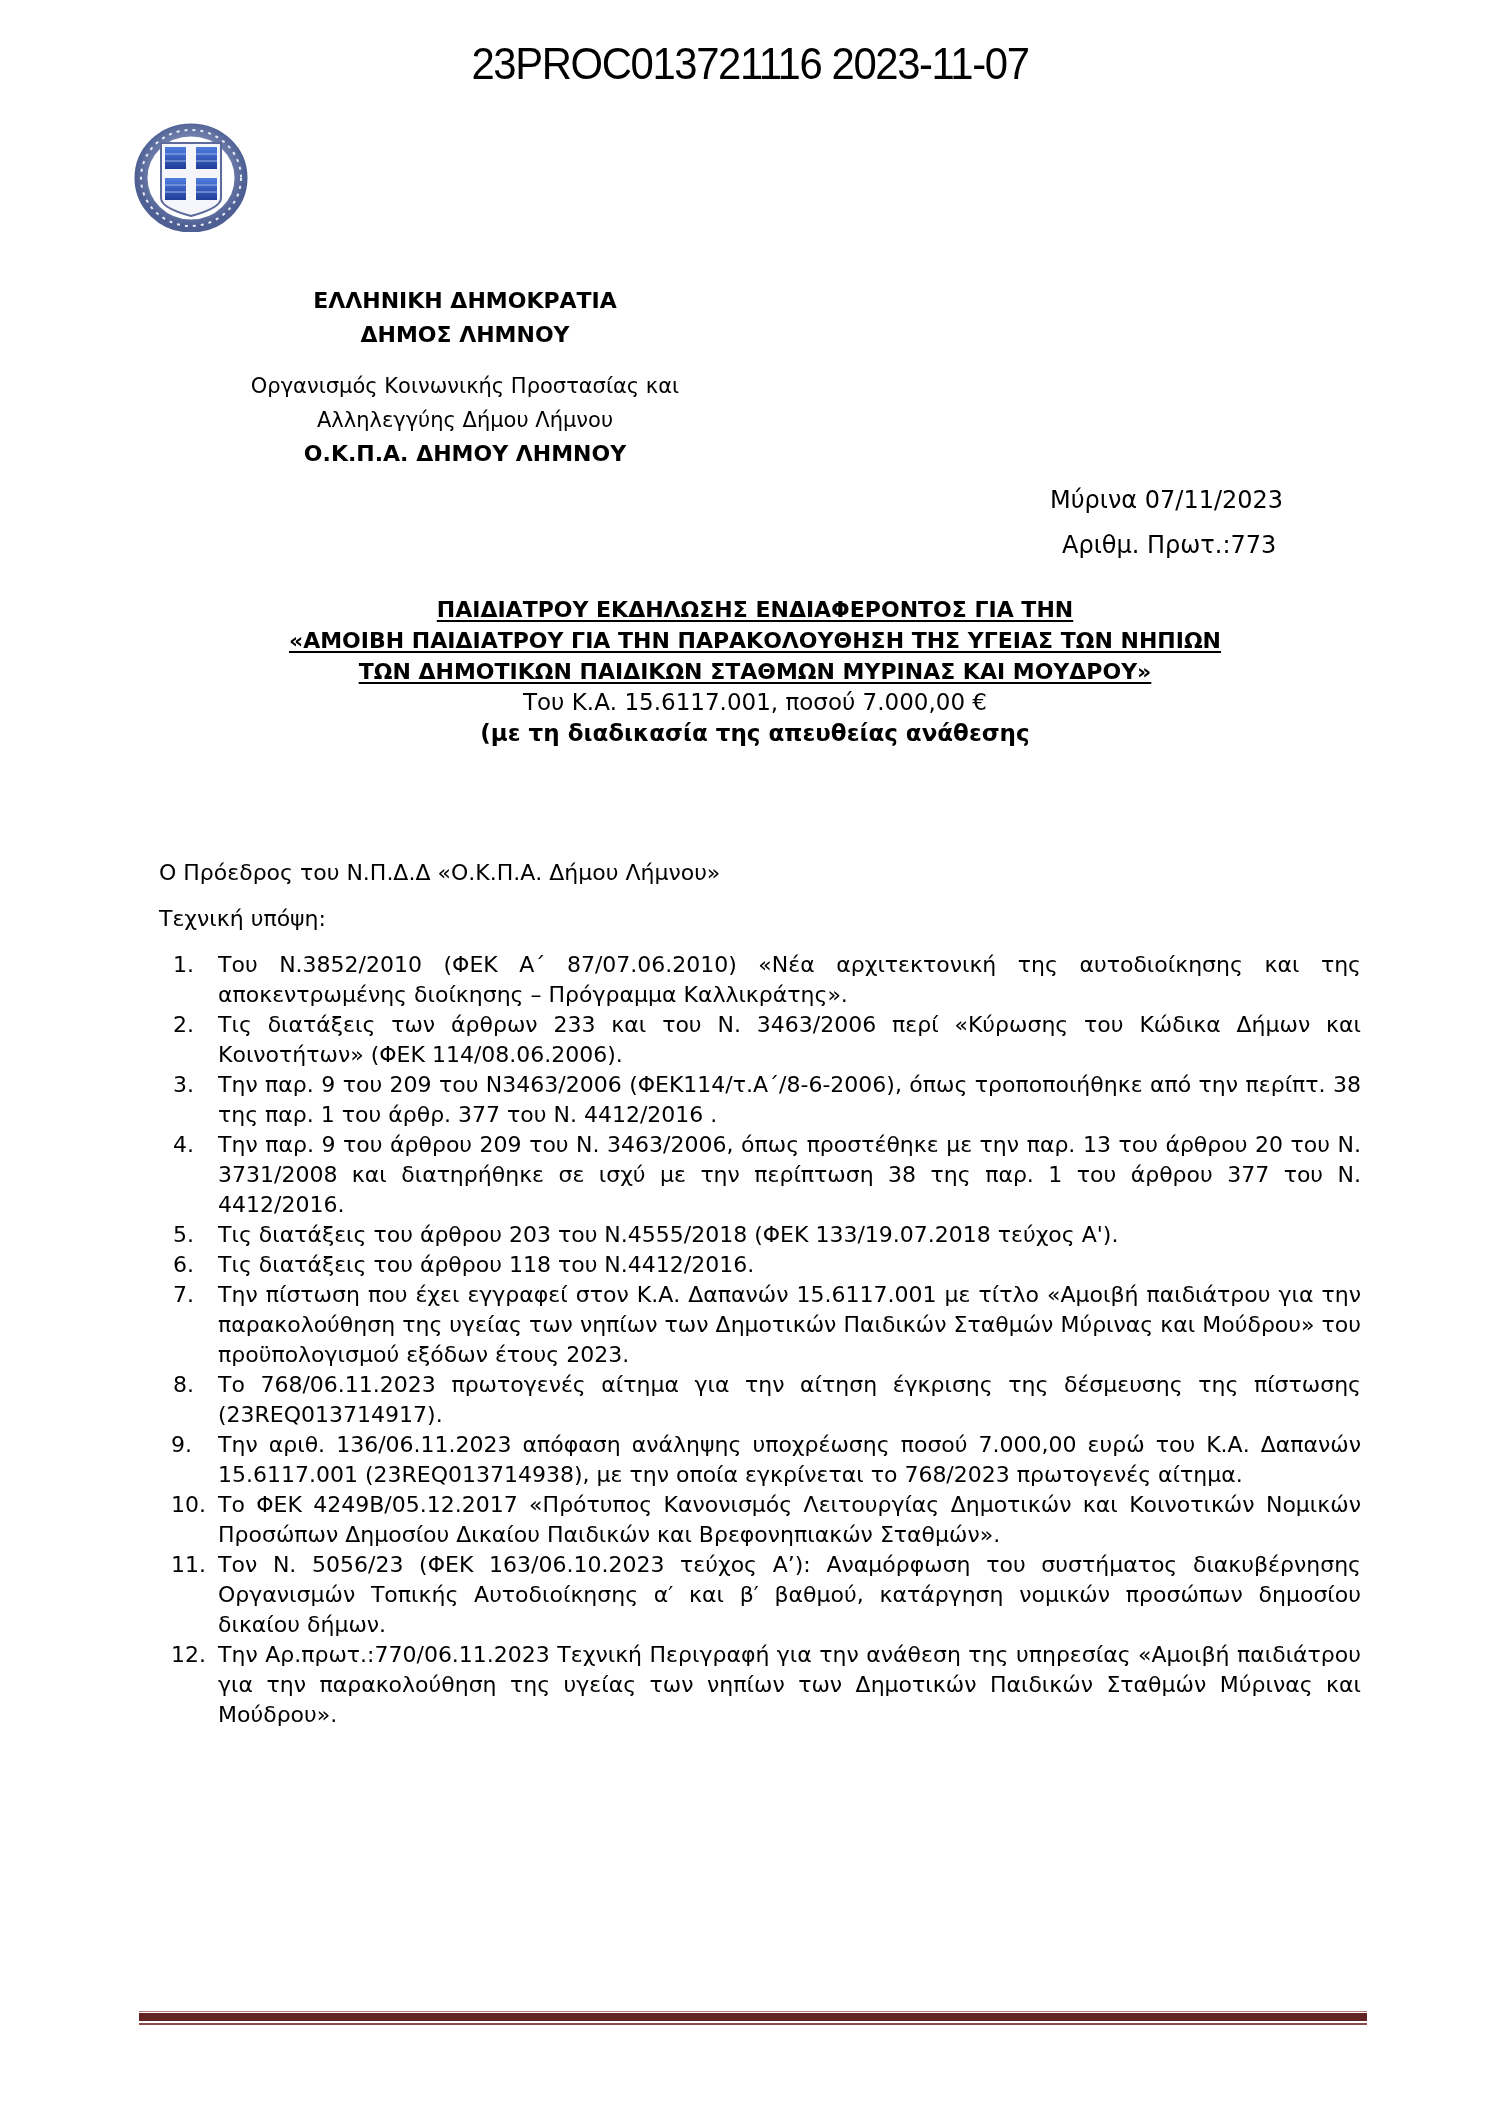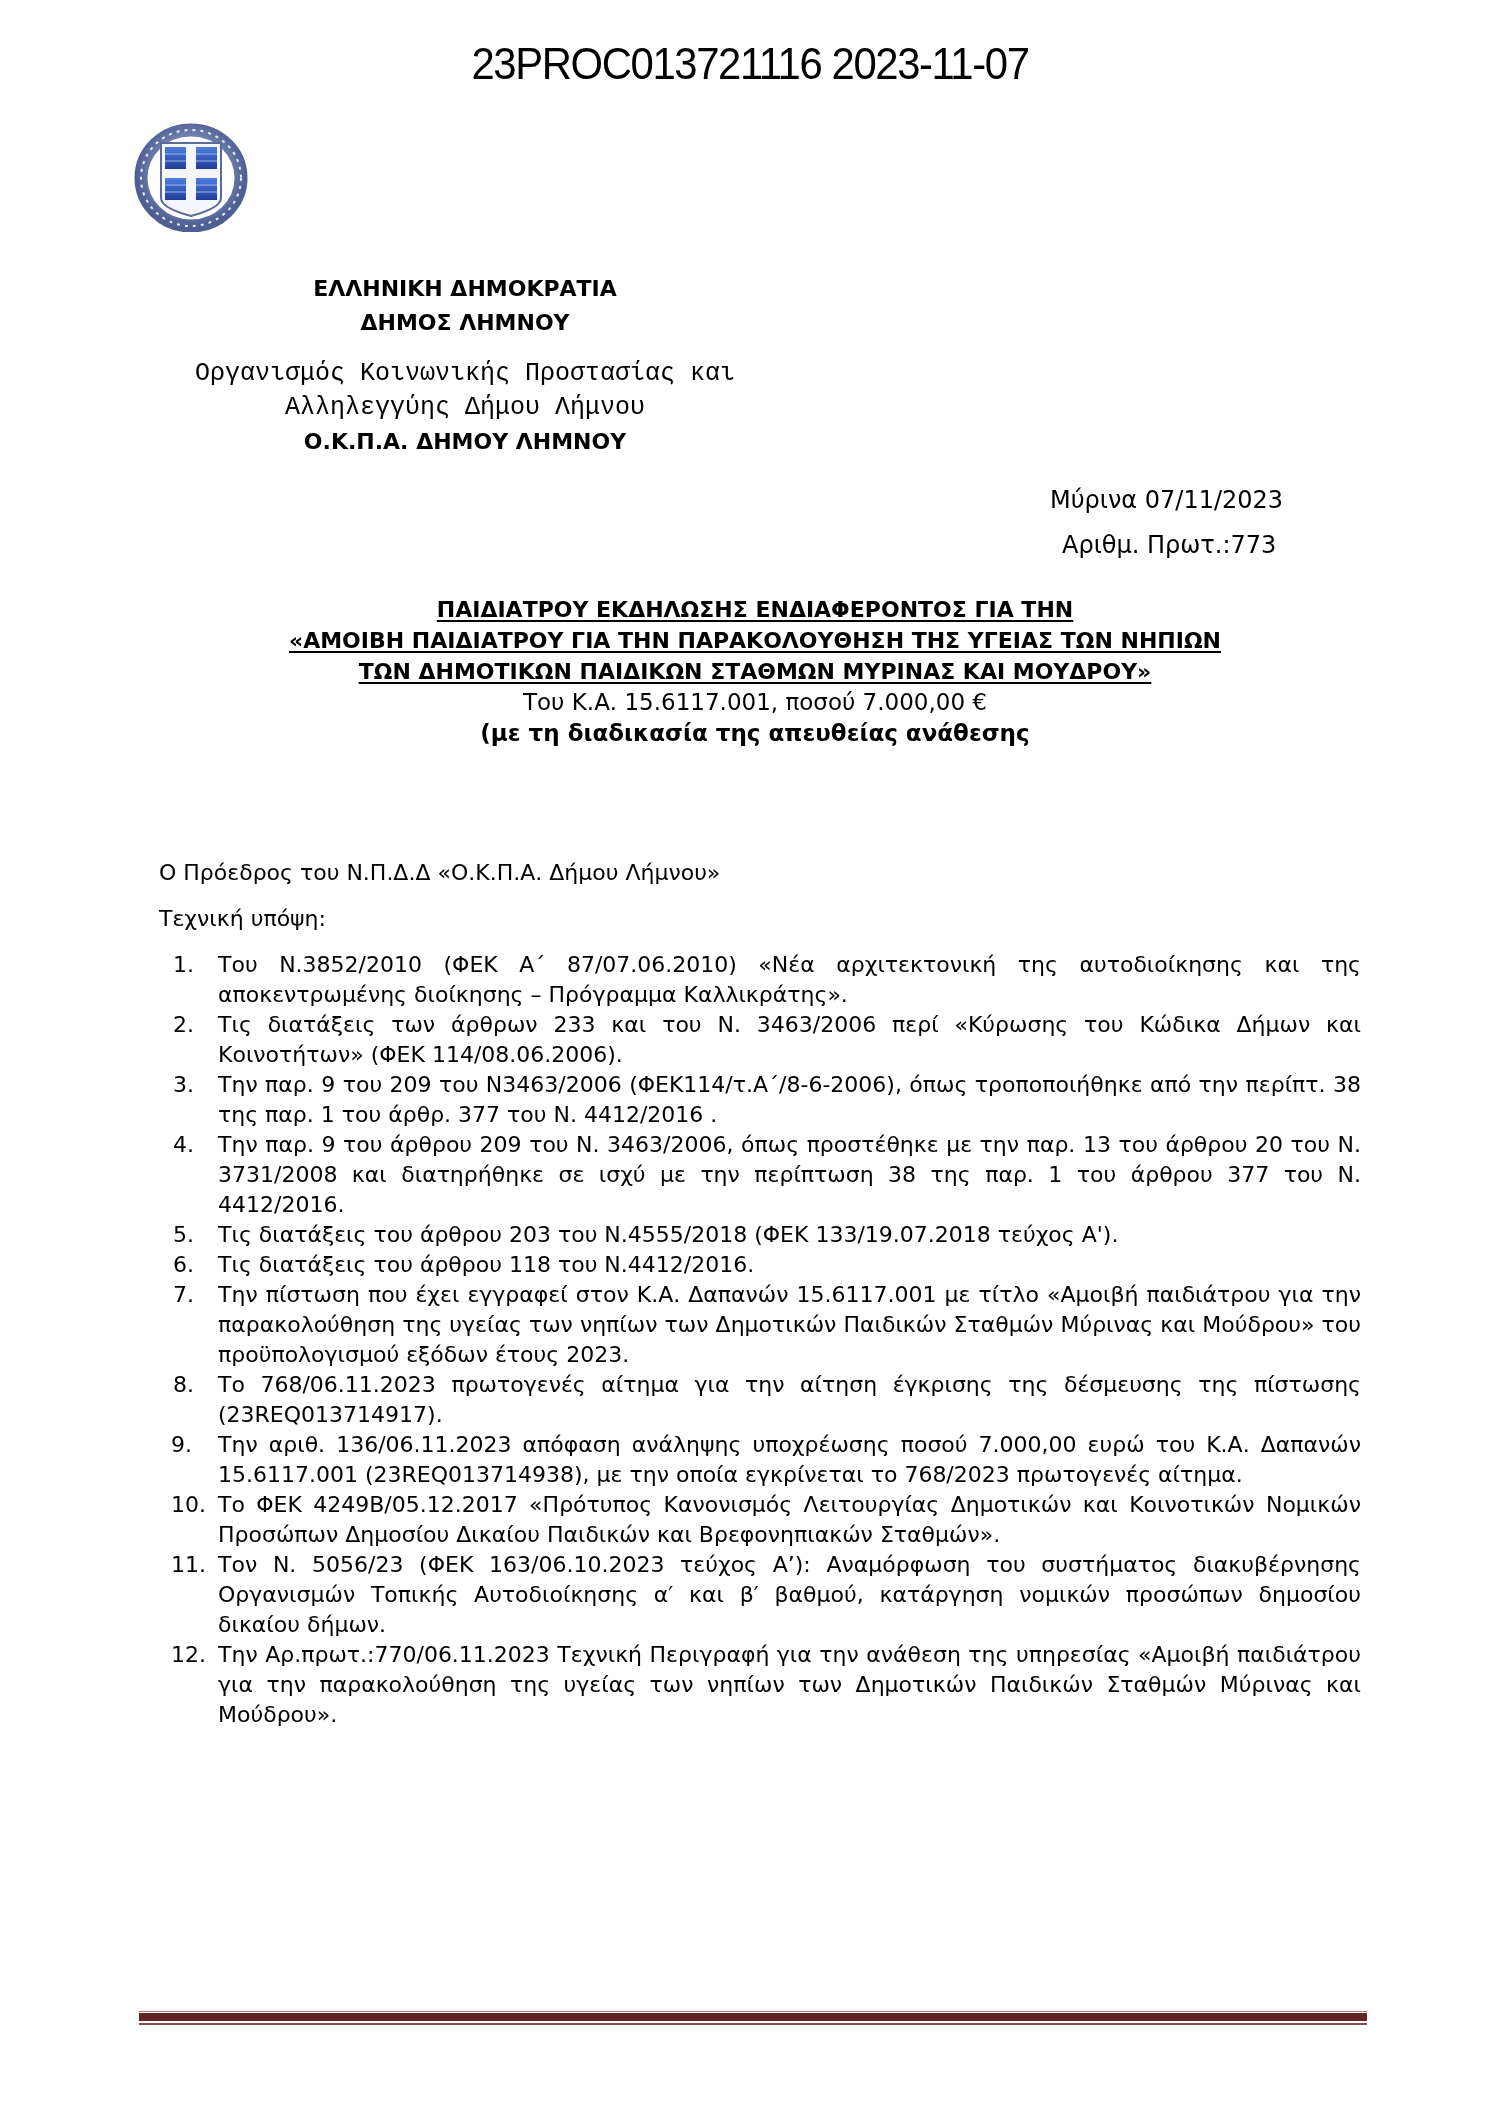--- a/index.html
+++ b/index.html
@@ -1,21 +1,21 @@
 <!DOCTYPE html>
 <html><head>
 <meta charset="utf-8">
 <style>
   html, body { margin:0; padding:0; background:#ffffff; }
   body { width:1500px; height:2121px; position:relative; overflow:hidden; color:#000; font-family:"DejaVu Sans", sans-serif; }
   .stamp { position:absolute; top:34px; left:0; width:1500px; text-align:center; font-family:"Liberation Sans", sans-serif; font-size:45px; letter-spacing:-1.5px; transform:scaleX(0.93); transform-origin:center; color:#000; line-height:60px; }
   .emblem { position:absolute; left:134px; top:118px; width:114px; height:114px; }
   .org { position:absolute; left:165px; width:600px; text-align:center; }
   .org .b { font-weight:bold; font-size:22px; line-height:34px; }
-  .org .r { font-size:25px; line-height:34px;font-family:Liberation Mono, monospace; }
+  .org .r { font-size:21px; line-height:34px; }
   .dateblk { position:absolute; left:1050px; top:478px; width:300px; font-size:24px; }
   .dateblk div { line-height:45px; }
   .dateblk .d2 { padding-left:12px; }
   .title { position:absolute; left:130px; width:1250px; top:594px; text-align:center; }
   .title .u { font-weight:bold; font-size:22px; line-height:31px; text-decoration:underline; text-decoration-thickness:2px; text-underline-offset:3px; white-space:nowrap; }
   .title .n { font-size:23px; line-height:31px; }
   .title .bb { font-weight:bold; font-size:23px; line-height:31px; }
   .body { position:absolute; left:143px; top:842px; width:1218px; font-size:22px; line-height:30px; }
   .body p { margin:16px; }
   .list { margin:0; padding:0; list-style:none; }
@@ -56,21 +56,21 @@
       <line x1="62" y1="36" x2="83" y2="36"></line>
         <line x1="62" y1="43" x2="83" y2="43"></line>
       <line x1="31" y1="67" x2="52" y2="67"></line>
         <line x1="31" y1="74" x2="52" y2="74"></line>
       <line x1="62" y1="67" x2="83" y2="67"></line>
         <line x1="62" y1="74" x2="83" y2="74"></line>
     </g>
   </svg>
 </div>
 
-<div class="org" style="top:272px;">
+<div class="org" style="top:284px;">
   <div class="b">ΕΛΛΗΝΙΚΗ ΔΗΜΟΚΡΑΤΙΑ</div>
   <div class="b">ΔΗΜΟΣ ΛΗΜΝΟΥ</div>
   <div class="r" style="margin-top:17px;">Οργανισμός Κοινωνικής Προστασίας και</div>
   <div class="r">Αλληλεγγύης Δήμου Λήμνου</div>
   <div class="b">Ο.Κ.Π.Α. ΔΗΜΟΥ ΛΗΜΝΟΥ</div>
 </div>
 
 <div class="dateblk">
   <div>Μύρινα 07/11/2023</div>
   <div class="d2">Αριθμ. Πρωτ.:773</div>

